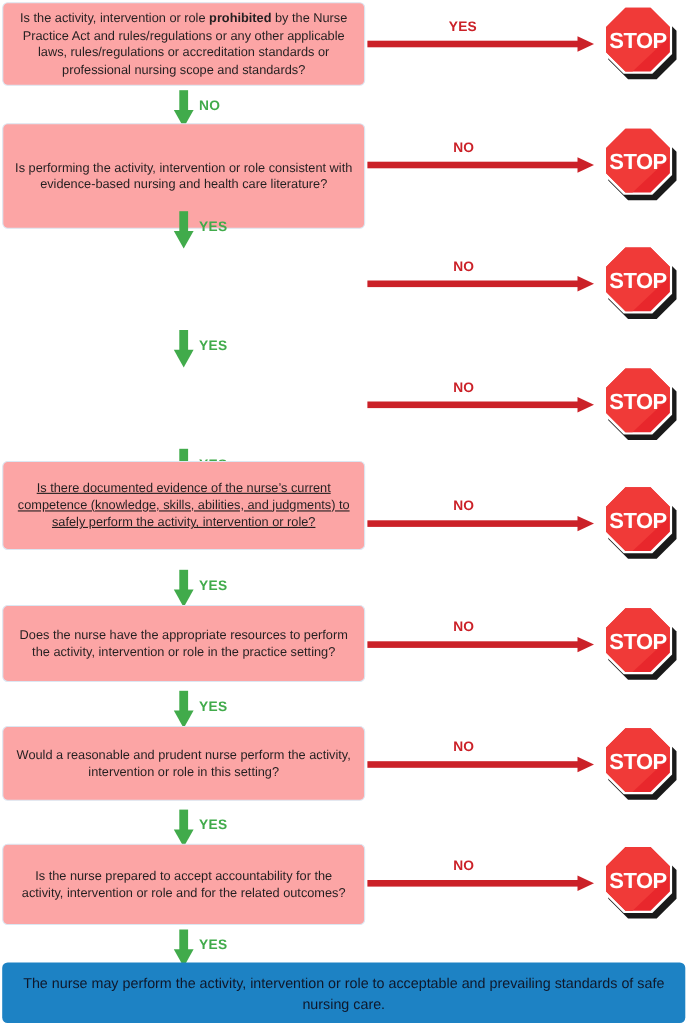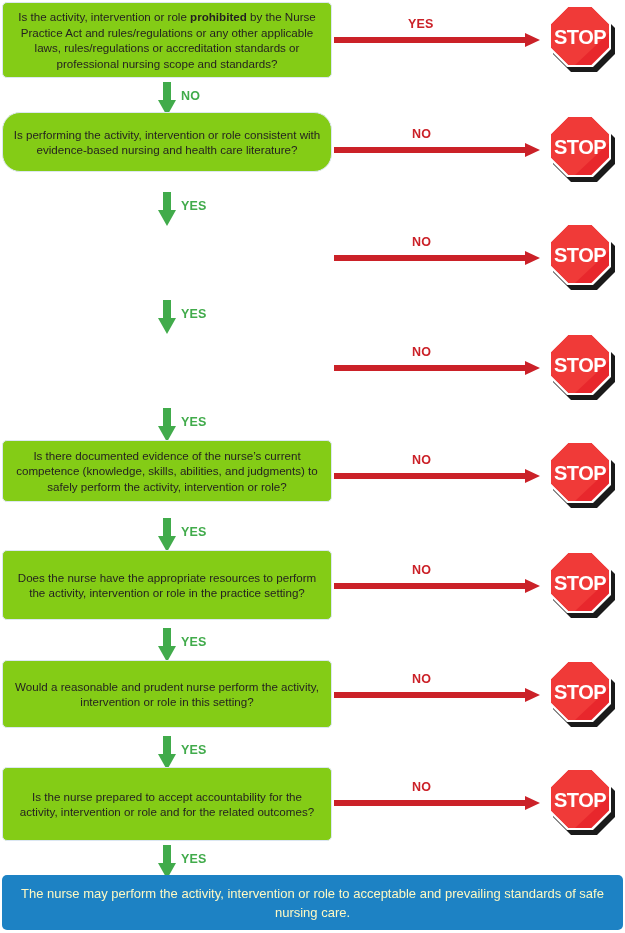--- a/index.html
+++ b/index.html
@@ -21,42 +21,42 @@
   }
 
   
   .qbox {
     position: absolute;
     left: 2px;
     width: 330px;
     box-sizing: border-box;
     border: 1px solid #dce7f2;
     border-radius: 5px;
-    background: #84cc16;
+    background: #fca5a5;
     display: flex;
     align-items: center;
     justify-content: center;
     text-align: center;
     color: #231f20;
     font-size: 11.6px;
     line-height: 15.5px;
     padding: 20px 10px;
   }
   .qbox .qtext { display: block; }
   .qbox b { font-weight: bold; }
 
   
   .resultbox {
     position: absolute;
     left: 2px;
     width: 621px;
     box-sizing: border-box;
     background: #1d82c4;
     border-radius: 5px;
-    color: #fef9c3;
+    color: #0f172a;
     font-size: 13px;
     line-height: 19px;
     display: flex;
     align-items: center;
     justify-content: center;
     text-align: center;
     padding: 6px 14px;
   }
 
   
@@ -154,21 +154,21 @@
       <polygon points="23.6,4 46.4,4 64,21.6 64,30 30,62 23.6,62 6,44.4 6,21.6" fill="#f03a38"></polygon>
       <text x="35" y="41" font-family="'Liberation Sans', sans-serif" font-size="20" font-weight="bold" fill="#ffffff" text-anchor="middle" letter-spacing="-0.5">STOP</text>
     </svg>
   </div>
   <div class="down-arrow" style="left:154px;top:82px;">
     <span class="shaft"></span>
     <span class="head"></span>
   </div>
   <div class="arrow-label-green" style="left:181px;top:89px;">NO</div>
 
-  <div class="qbox" style="top:112px;height:60px;border-radius:18px;">
+  <div class="qbox" style="top:112px;height:96px;">
     <span class="qtext">Is performing the activity, intervention or role consistent with evidence-based nursing and health care literature?</span>
   </div>
   <div class="right-arrow" style="left:334px;top:143px;width:206px;">
     <span class="shaft"></span>
     <span class="head"></span>
   </div>
   <div class="arrow-label-red" style="left:412px;top:127px;">NO</div>
   <div class="stop-sign" style="left:545px;top:113px;">
     <svg viewBox="0 0 74 74" width="74" height="74" aria-hidden="true">
       <polygon points="26,7 52,7 70,25 70,51 52,69 26,69 8,51 8,25" fill="#1a1a1a"></polygon>
@@ -217,21 +217,21 @@
       <polygon points="23.6,4 46.4,4 64,21.6 64,30 30,62 23.6,62 6,44.4 6,21.6" fill="#f03a38"></polygon>
       <text x="35" y="41" font-family="'Liberation Sans', sans-serif" font-size="20" font-weight="bold" fill="#ffffff" text-anchor="middle" letter-spacing="-0.5">STOP</text>
     </svg>
   </div>
   <div class="down-arrow" style="left:154px;top:408px;">
     <span class="shaft"></span>
     <span class="head"></span>
   </div>
   <div class="arrow-label-green" style="left:181px;top:415px;">YES</div>
 
-  <div class="qbox" style="top:440px;height:62px;">
+  <div class="qbox" style="top:419px;height:81px;text-decoration:underline;">
     <span class="qtext">Is there documented evidence of the nurse’s current competence (knowledge, skills, abilities, and judgments) to safely perform the activity, intervention or role?</span>
   </div>
   <div class="right-arrow" style="left:334px;top:469px;width:206px;">
     <span class="shaft"></span>
     <span class="head"></span>
   </div>
   <div class="arrow-label-red" style="left:412px;top:453px;">NO</div>
   <div class="stop-sign" style="left:545px;top:439px;">
     <svg viewBox="0 0 74 74" width="74" height="74" aria-hidden="true">
       <polygon points="26,7 52,7 70,25 70,51 52,69 26,69 8,51 8,25" fill="#1a1a1a"></polygon>

